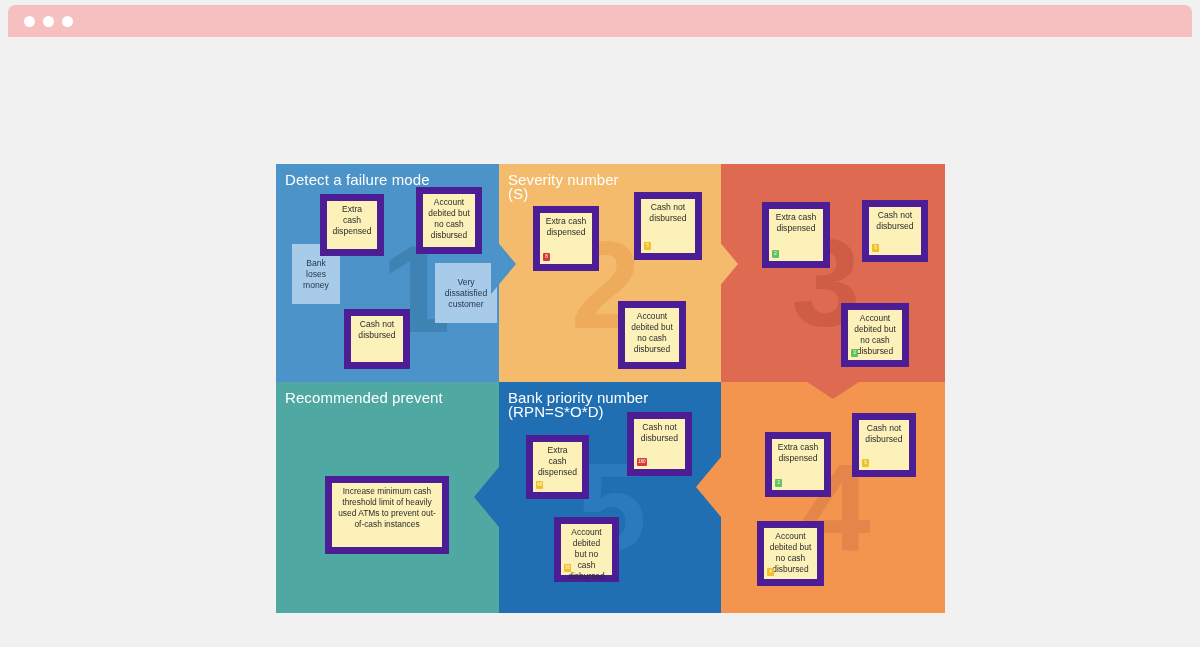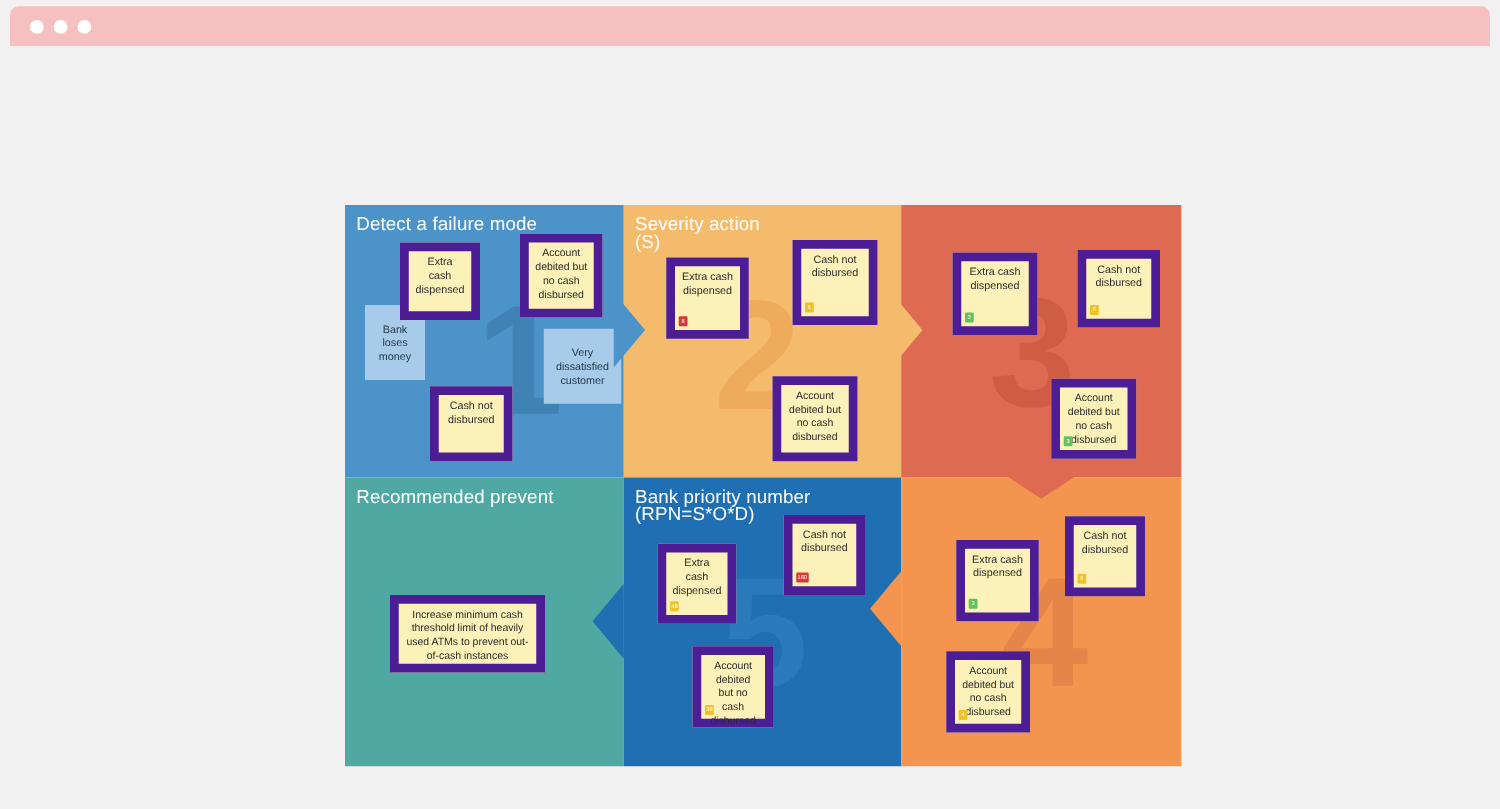--- a/index.html
+++ b/index.html
@@ -180,21 +180,21 @@
         <div class="note note-wide" style="left:140px; top:23px; width:66px; height:67px;">
           <span>Account debited but no cash disbursed</span>
         </div>
         <div class="note" style="left:68px; top:145px; width:66px; height:60px;">
           <span>Cash not disbursed</span>
         </div>
       </div>
 
       <div class="panel" id="panel-2">
         <div class="watermark" id="wm-2">2</div>
-        <div class="panel-title"><span>Severity action</span><br><span>(S)</span></div>
+        <div class="panel-title"><span>Severity number</span><br><span>(S)</span></div>
 
         <div class="note" style="left:34px; top:42px; width:66px; height:65px;">
           <span>Extra cash dispensed</span>
           <span class="badge badge-red">8</span>
         </div>
         <div class="note" style="left:135px; top:28px; width:68px; height:68px;">
           <span>Cash not disbursed</span>
           <span class="badge badge-yellow">5</span>
         </div>
         <div class="note note-wide" style="left:119px; top:137px; width:68px; height:68px;">
@@ -215,21 +215,21 @@
         </div>
         <div class="note note-wide" style="left:120px; top:139px; width:68px; height:64px;">
           <span>Account debited but no cash disbursed</span>
           <span class="badge badge-green">3</span>
         </div>
       </div>
 
       <div class="panel" id="panel-4">
         <div class="panel-title">Recommended prevent</div>
 
-        <div class="note note-wide" style="left:36px; top:94px; width:124px; height:62px;">
+        <div class="note note-wide" style="left:49px; top:94px; width:124px; height:78px;">
           <span>Increase minimum cash threshold limit of heavily used ATMs to prevent out-of-cash instances</span>
         </div>
       </div>
 
       <div class="panel" id="panel-5">
         <div class="watermark" id="wm-5">5</div>
         <div class="panel-title"><span>Bank priority number</span><br><span>(RPN=S*O*D)</span></div>
 
         <div class="note" style="left:27px; top:53px; width:63px; height:64px;">
           <span>Extra cash dispensed</span>

